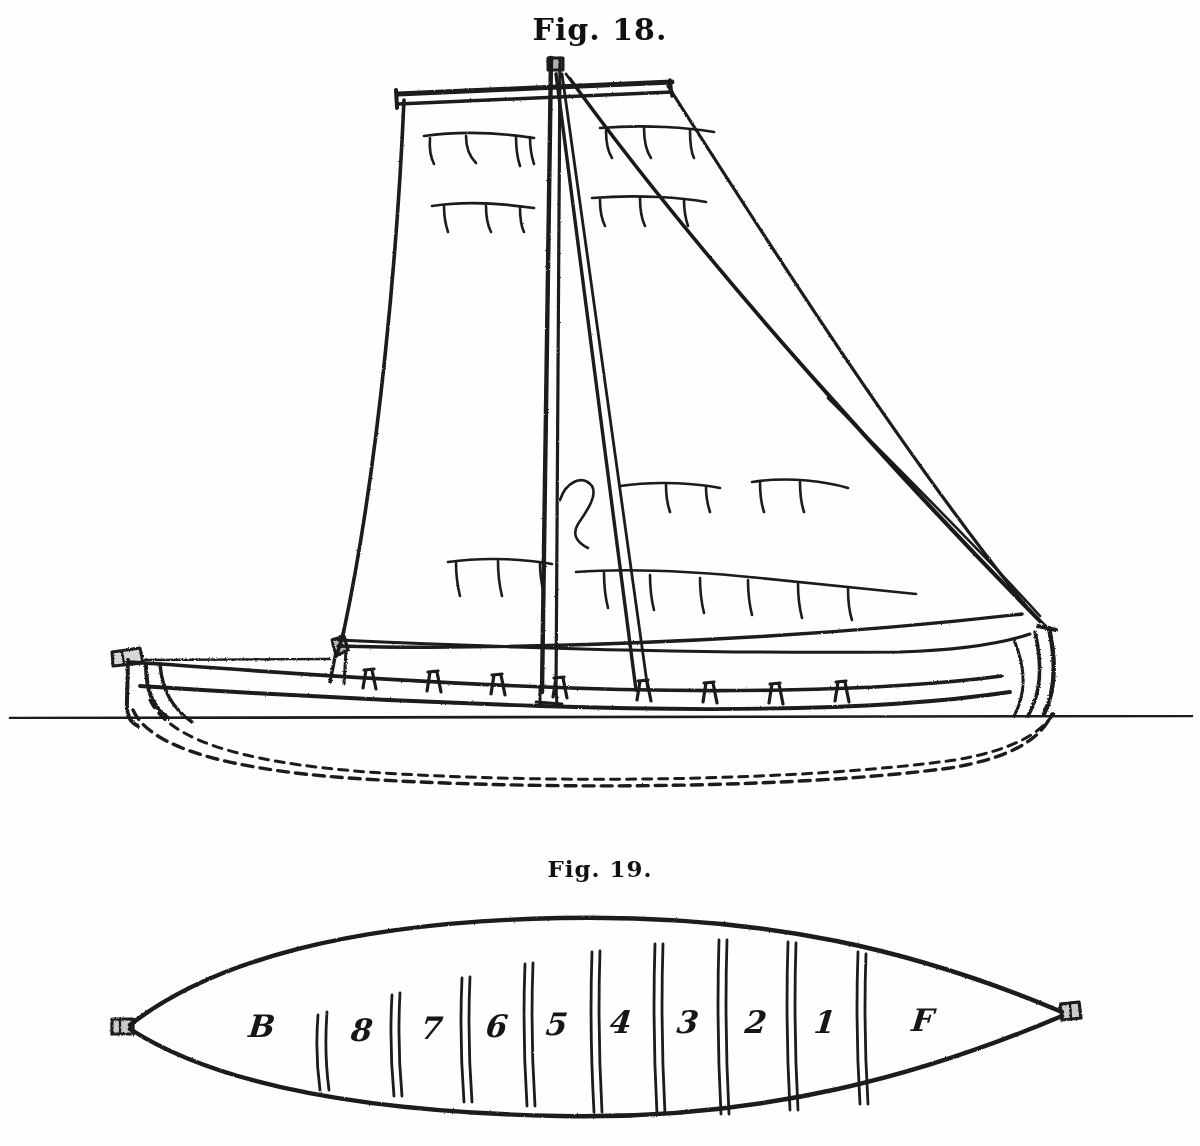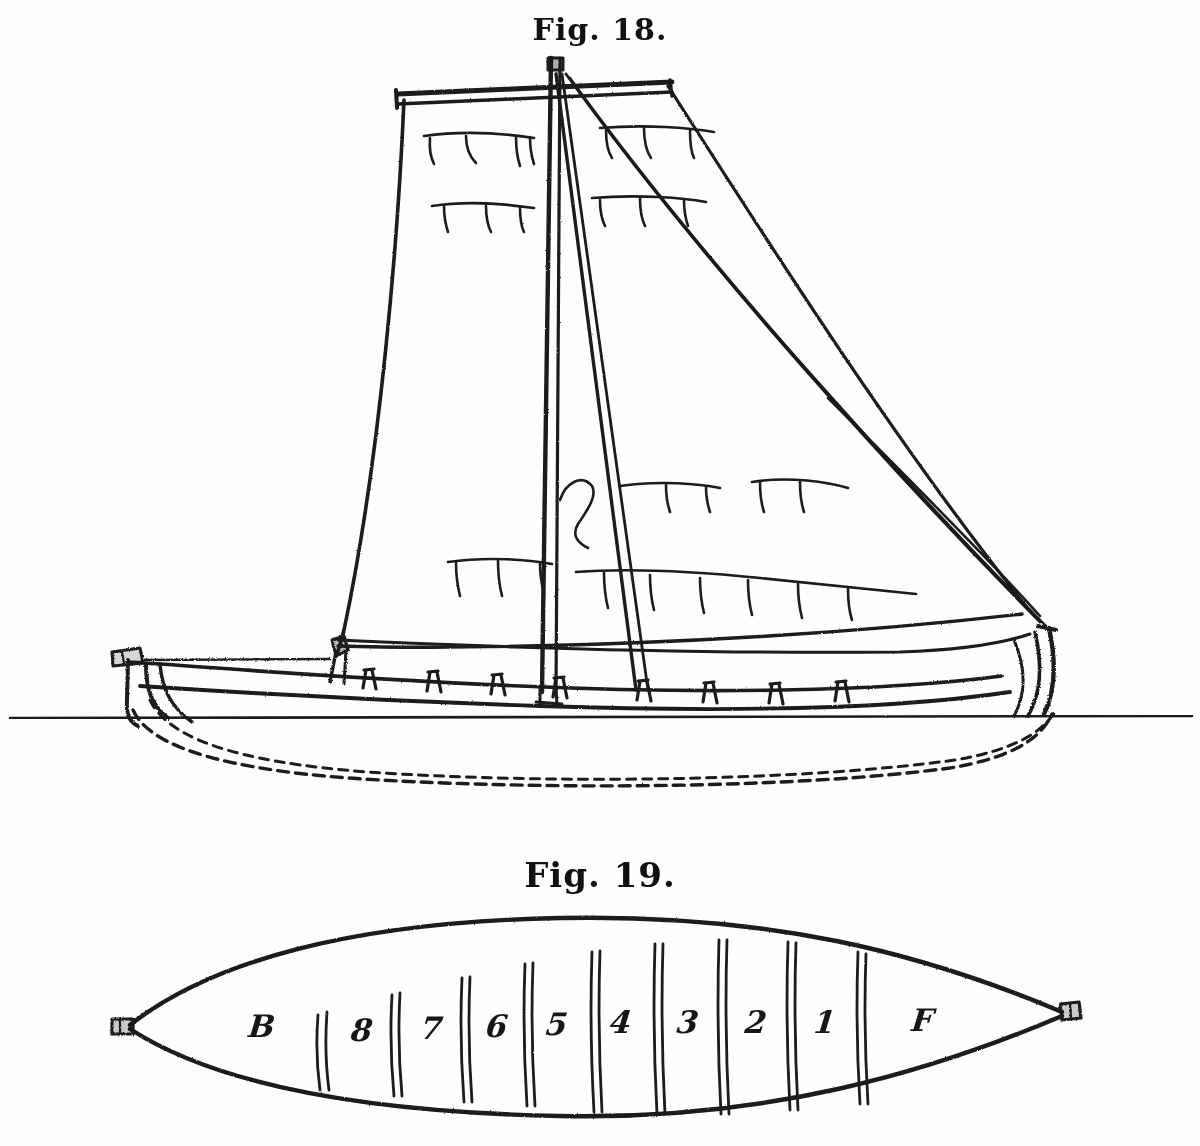--- a/index.html
+++ b/index.html
@@ -32,21 +32,21 @@
     user-select: none;
   }
   #caption-fig18 {
     left: 0; right: 0;
     top: 12px;
     font-size: 30px;
   }
   #caption-fig19 {
     left: 0; right: 0;
     top: 855px;
-    font-size: 34px;
+    font-size: 23px;
   }
   .compartment-label {
     position: absolute;
     color: #161616;
     font-family: "DejaVu Serif", serif;
     font-style: italic;
     font-size: 31px;
     font-weight: 600;
     transform: translate(-50%, -50%) skewX(-6deg);
     user-select: none;

